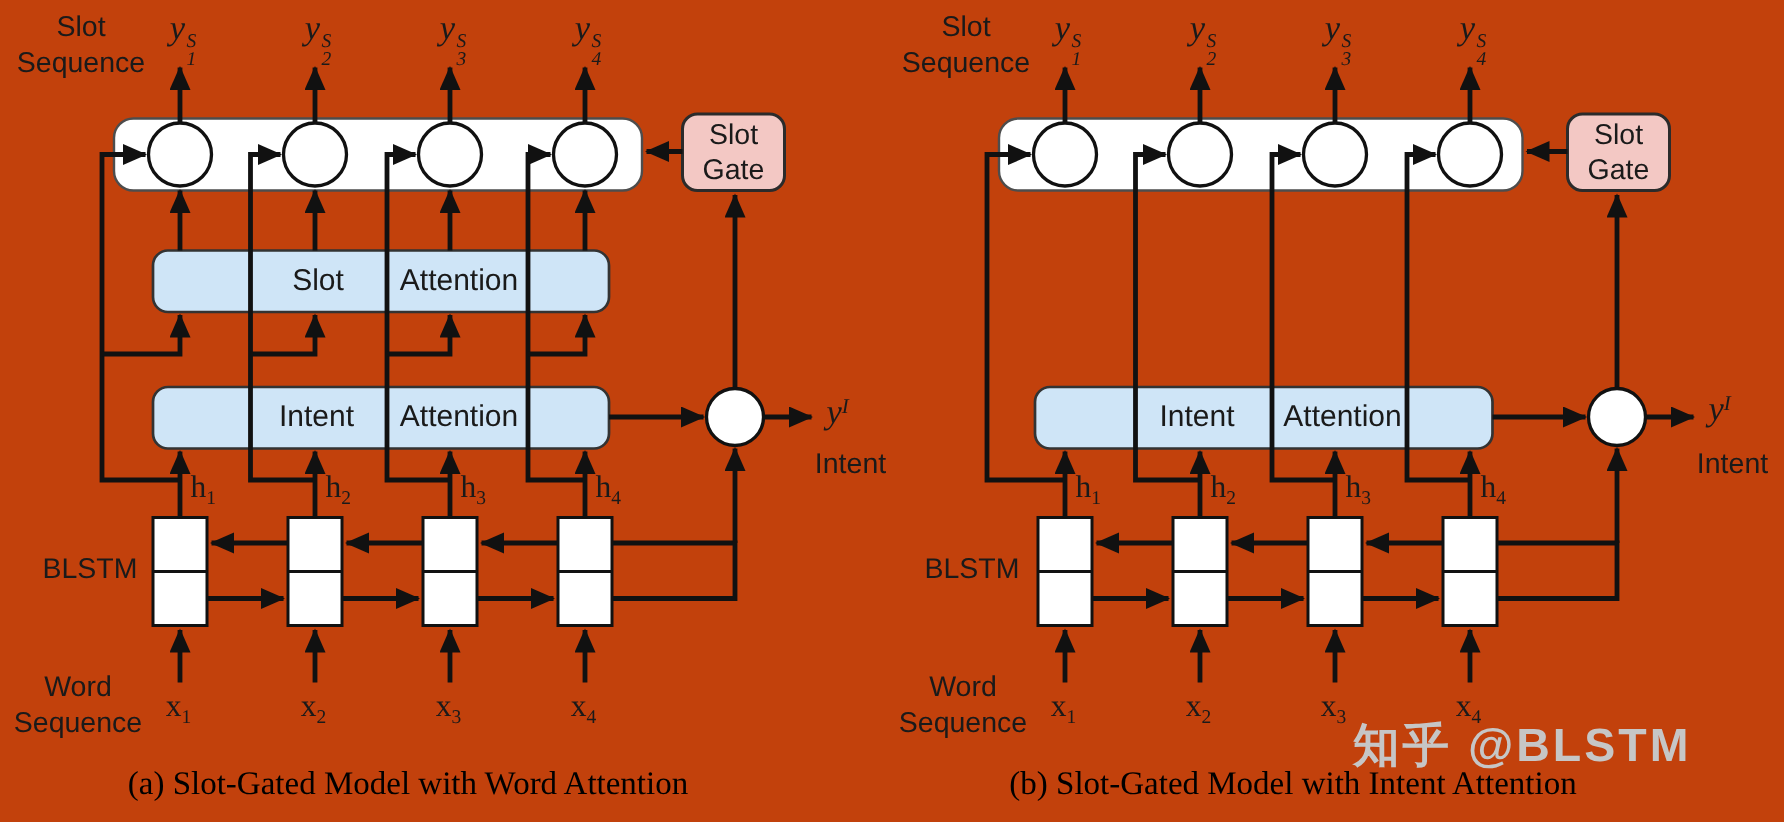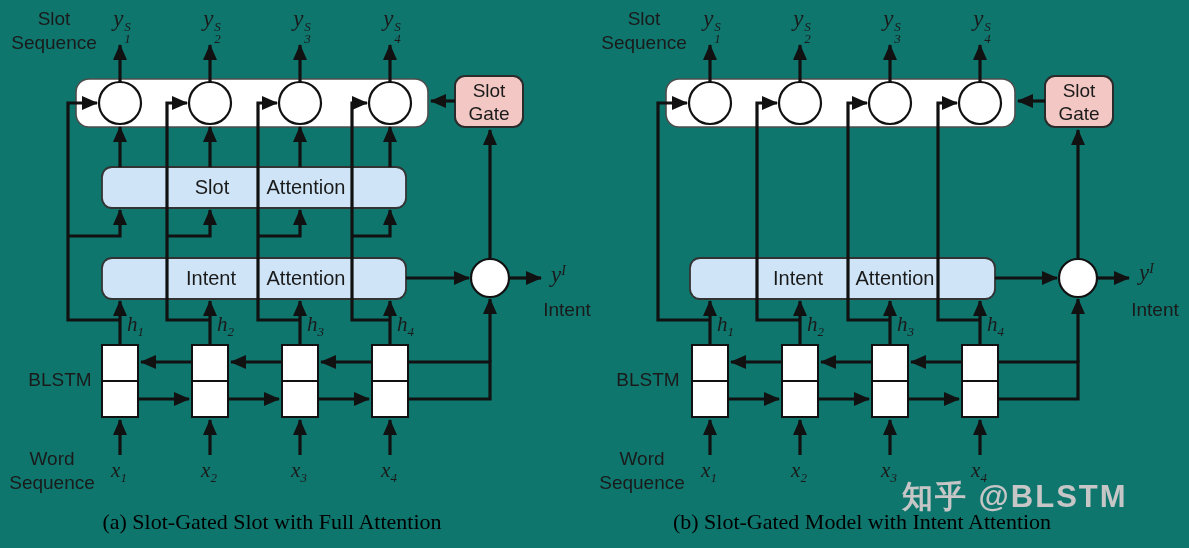--- a/index.html
+++ b/index.html
@@ -1,35 +1,35 @@
 <!DOCTYPE html>
 <html><head>
 <meta charset="utf-8">
 <style>
   html,body{margin:0;padding:0;background:#ffffff;}
-  #canvas{position:relative;width:1189px;height:548px;background:#0f766e;overflow:hidden;
+  #canvas{position:relative;width:1189px;height:548px;background:#c2410c;overflow:hidden;
           font-family:"Liberation Sans",sans-serif;color:#1a1a1a;}
   #wires{position:absolute;left:0;top:0;}
   
   .ln{fill:none;stroke:#111111;stroke-width:3.2px;}
   .thin{fill:none;stroke:#111111;stroke-width:2px;}
   .cont{fill:#ffffff;stroke:#4d4d4d;stroke-width:1.6px;}
   .att{fill:#cfe5f7;stroke:#333333;stroke-width:1.8px;}
   .gate{fill:#f3c8c4;stroke:#2b2b2b;stroke-width:2px;}
   .cell{fill:#ffffff;stroke:#111111;stroke-width:2px;}
   .circ{fill:#ffffff;stroke:#111111;stroke-width:2.2px;}
   
   .lbl{position:absolute;white-space:nowrap;}
   .cx{transform:translateX(-50%);}
   .sans19{font-size:19px;line-height:24px;text-align:center;}
   .boxword{font-size:20px;}
   .gatetxt{display:flex;flex-direction:column;align-items:center;justify-content:center;
            font-size:19px;line-height:23px;}
   .math{font-family:"Liberation Serif",serif;font-style:italic;font-size:23px;}
-  .mathsm{font-family:"Liberation Serif",serif;font-style:italic;font-size:21px;}
+  .mathsm{font-family:"Liberation Serif",serif;font-size:21px;}
   .stack{display:inline-flex;flex-direction:column;font-size:13px;line-height:12px;
          vertical-align:-5px;margin-left:1px;}
   .subs{font-size:13px;vertical-align:-5px;}
   .sups{font-size:14px;vertical-align:7px;}
   .caption{font-family:"Liberation Serif",serif;font-size:22px;text-align:center;color:#000;}
   .watermark{font-size:31px;font-weight:bold;color:#c6c6c6;letter-spacing:2px;}
 </style>
 </head>
 <body>
 
@@ -216,21 +216,21 @@
   </div>
 
   <div class="lbl mathsm cx" style="left:119px;top:458px;"><span>x</span><span class="subs">1</span></div>
   <div class="lbl mathsm cx" style="left:209px;top:458px;"><span>x</span><span class="subs">2</span></div>
   <div class="lbl mathsm cx" style="left:299px;top:458px;"><span>x</span><span class="subs">3</span></div>
   <div class="lbl mathsm cx" style="left:389px;top:458px;"><span>x</span><span class="subs">4</span></div>
 
   <div class="lbl math" style="left:551px;top:262px;"><span>y</span><span class="sups">I</span></div>
   <div class="lbl sans19 cx" style="left:567px;top:298px;">Intent</div>
 
-  <div class="lbl caption cx" style="left:272px;top:509px;">(a) Slot-Gated Slot with Full Attention</div>
+  <div class="lbl caption cx" style="left:272px;top:509px;">(a) Slot-Gated Model with Word Attention</div>
 
   <div class="lbl sans19" style="left:594px;top:7px;width:100px;">
     <div>Slot</div>
     <div>Sequence</div>
   </div>
 
   <div class="lbl math cx" style="left:712px;top:6px;"><span>y</span><span class="stack">
         <span>S</span>
         <span>1</span>
       </span></div>

